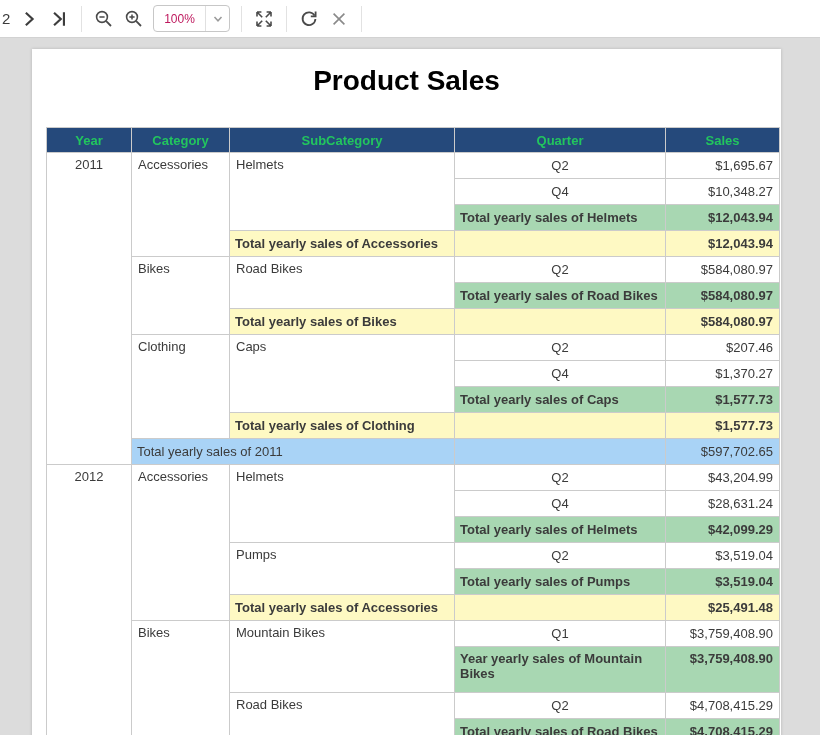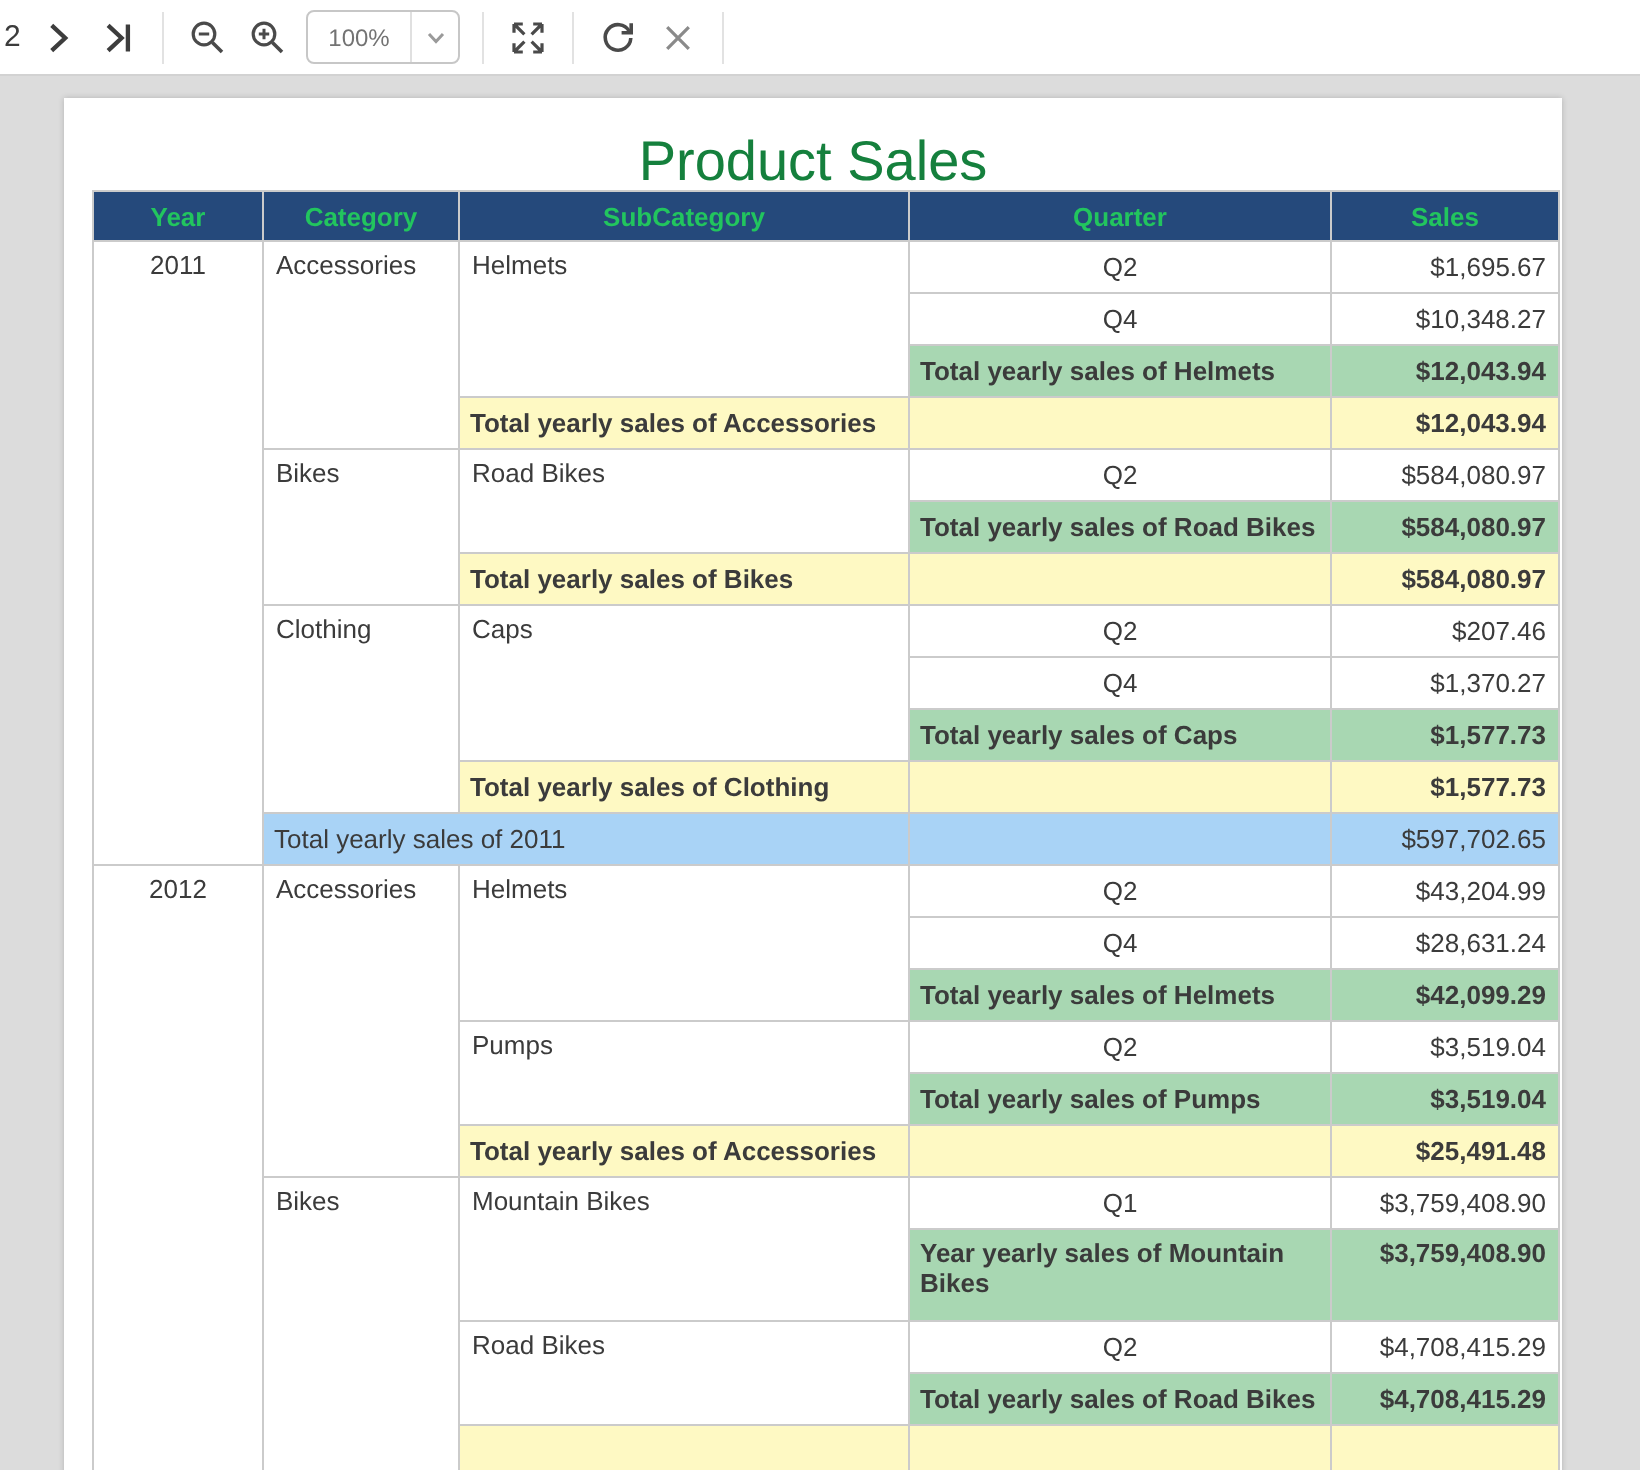--- a/index.html
+++ b/index.html
@@ -8,29 +8,29 @@
 
   
   .toolbar { height:38px; background:#fff; border-bottom:1px solid #d2d2d2;
              display:flex; align-items:center; }
   .pagenum { font-size:15px; color:#3c3c3c; margin-left:2px; width:12px; }
   .tbtn { background:none; border:none; width:30px; height:30px; cursor:pointer;
           display:flex; align-items:center; justify-content:center; padding:0; }
   .sep { width:1px; height:26px; background:#e2e2e2; margin:0 7px; flex:none; }
   .zoomdd { width:77px; height:27px; border:1px solid #c7c7c7; border-radius:4px;
             display:flex; align-items:center; margin:0 4px; cursor:pointer; background:#fff; }
-  .zoomdd .zval { flex:1; text-align:center; font-size:12px; color:#737373; }
+  .zoomdd .zval { flex:1; text-align:center; font-size:12px; color:#be185d; }
   .zoomdd .zarr { width:24px; height:100%; border-left:1px solid #e0e0e0;
                   display:flex; align-items:center; justify-content:center; }
 
   
   .content { height:697px; background:#dcdcdc; padding:11px 0 0 32px; overflow:hidden; }
   .page { width:749px; height:900px; background:#fff; box-shadow:0 0 3px rgba(0,0,0,.18); }
-  .rtitle { text-align:center; padding-top:16px; font-size:28px; font-weight:400;
-            color:#15803d; height:46px; }
+  .rtitle { text-align:center; padding-top:16px; font-size:28px; font-weight:700;
+            color:#000000; height:78px; }
 
   
   table { border-collapse:collapse; table-layout:fixed; width:733px; margin-left:14px;
           font-size:13px; color:#3b3b3b; }
   th, td { border:1px solid #cbcbcb; overflow:hidden; }
   thead tr { height:25px; }
   th { background:#25497b; color:#22c55e; font-size:13px; font-weight:700; text-align:center; }
   tbody tr { height:26px;margin-left:29px; }
   tr.tall { height:46px; }
   tr.tall td { vertical-align:top; padding-top:4px; }

